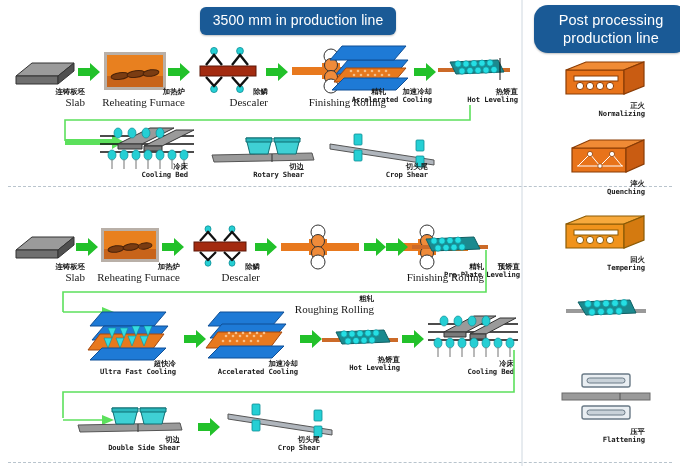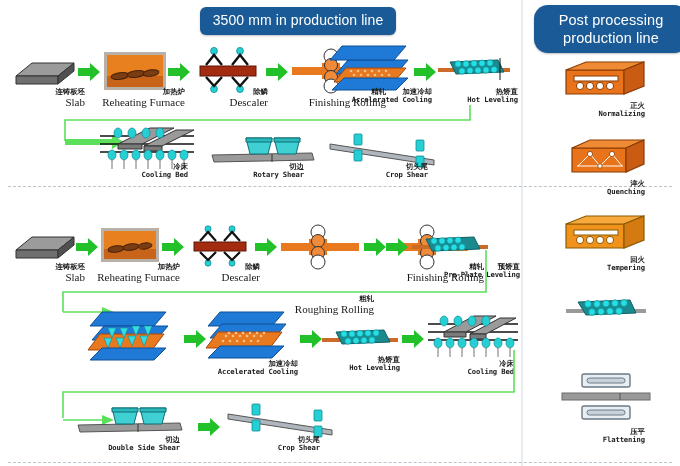--- a/index.html
+++ b/index.html
@@ -506,20 +506,24 @@
       <line x1="12" y1="35" x2="12" y2="45"></line>
         <line x1="24" y1="35" x2="24" y2="45"></line>
       <line x1="36" y1="35" x2="36" y2="45"></line>
         <line x1="48" y1="35" x2="48" y2="45"></line>
       <line x1="60" y1="35" x2="60" y2="45"></line>
         <line x1="72" y1="35" x2="72" y2="45"></line>
       <line x1="84" y1="35" x2="84" y2="45"></line>
     </g>
   </svg>
 
+  <div class="lbl" style="left:90px;top:360px;width:86px;">
+    <span class="cn">超快冷</span>
+    <span class="en">Ultra Fast Cooling</span>
+  </div>
   <div class="lbl" style="left:206px;top:360px;width:92px;">
     <span class="cn">加速冷却</span>
     <span class="en">Accelerated Cooling</span>
   </div>
   <div class="lbl" style="left:320px;top:356px;width:80px;">
     <span class="cn">热矫直</span>
     <span class="en">Hot Leveling</span>
   </div>
   <div class="lbl" style="left:434px;top:360px;width:80px;">
     <span class="cn">冷床</span>

